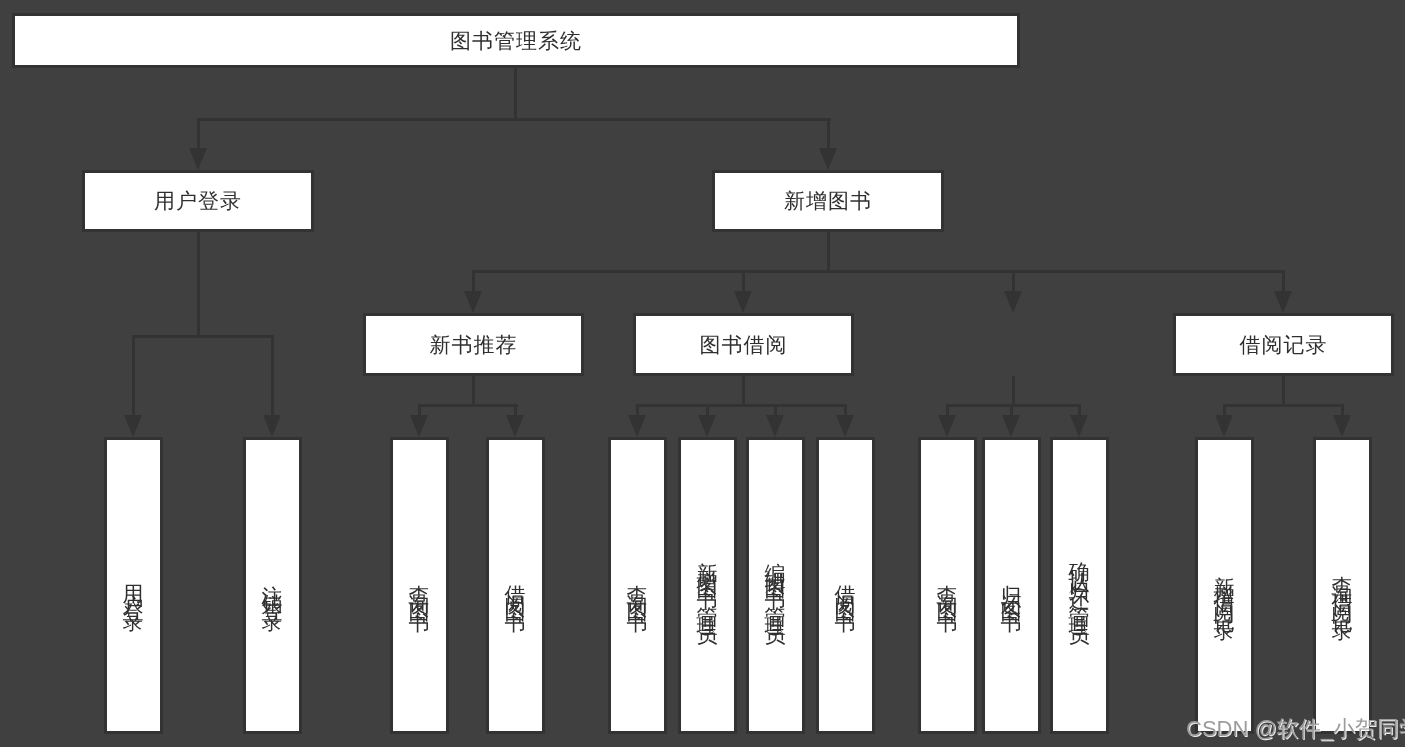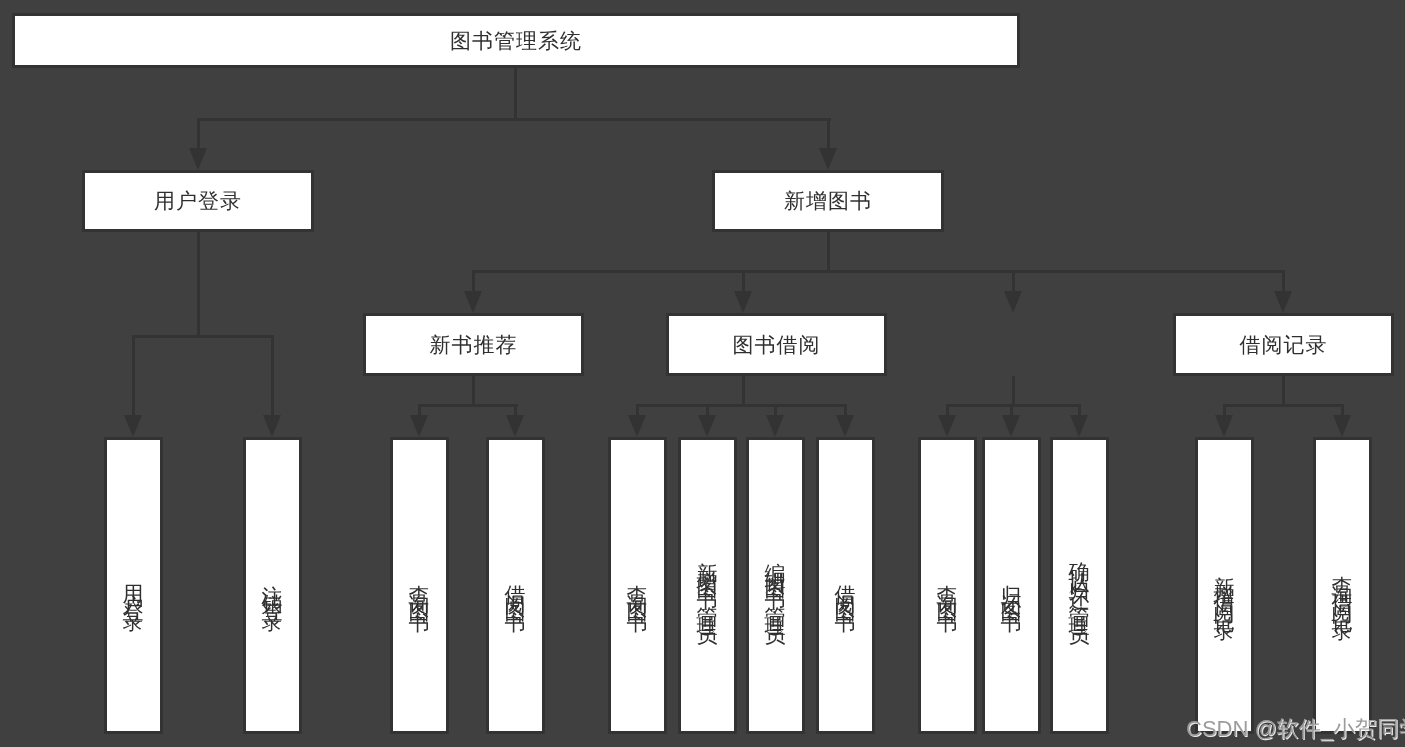--- a/index.html
+++ b/index.html
@@ -96,21 +96,21 @@
   <div class="vline" style="left:1012px; top:270px; width:3px; height:25px;"></div>
   <div class="vline" style="left:1282px; top:270px; width:3px; height:25px;"></div>
   <div class="arrow" style="left:464px; top:291px;"></div>
   <div class="arrow" style="left:734px; top:291px;"></div>
   <div class="arrow" style="left:1004px; top:291px;"></div>
   <div class="arrow" style="left:1274px; top:291px;"></div>
 
   <div class="box" style="left:363px; top:313px; width:221px; height:63px;">
     <span>新书推荐</span>
   </div>
-  <div class="box" style="left:666px; top:313px; width:221px; height:63px;">
+  <div class="box" style="left:633px; top:313px; width:221px; height:63px;">
     <span>图书借阅</span>
   </div>
   <div class="box" style="left:1173px; top:313px; width:221px; height:63px;">
     <span>借阅记录</span>
   </div>
 
   <div class="vline" style="left:472px; top:376px; width:3px; height:31px;"></div>
   <div class="hline" style="left:418px; top:404px; width:100px; height:3px;"></div>
   <div class="vline" style="left:418px; top:404px; width:3px; height:15px;"></div>
   <div class="vline" style="left:514px; top:404px; width:3px; height:15px;"></div>

